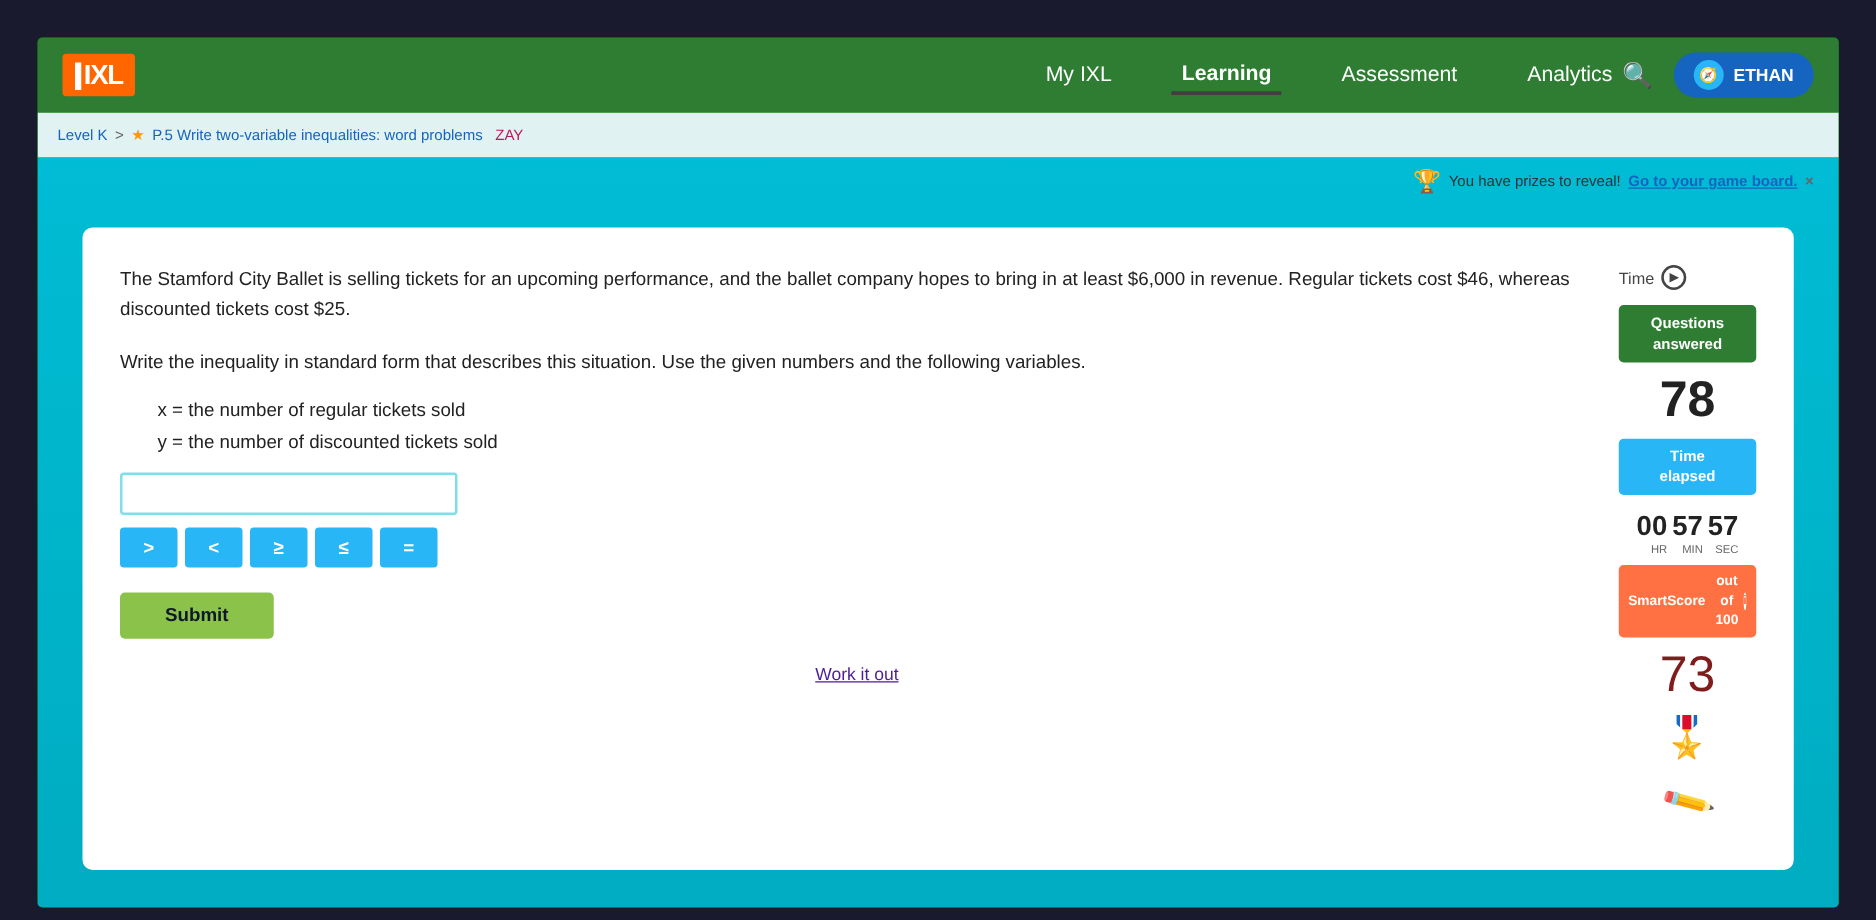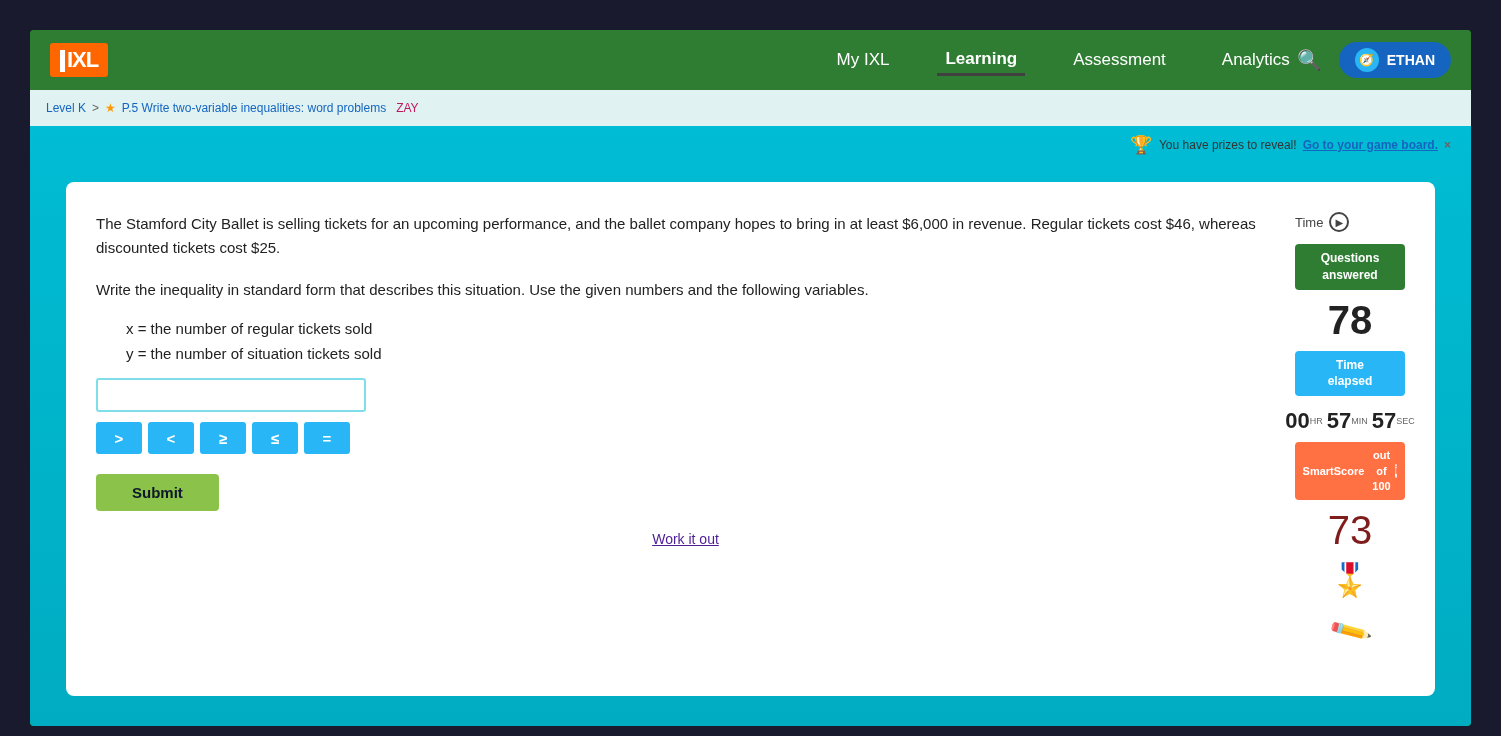--- a/index.html
+++ b/index.html
@@ -312,22 +312,22 @@
     }
 
     .timer-label {
       font-size: 9px;
       color: #666;
       text-align: center;
     }
 
     .timer-col {
       display: flex;
-      flex-direction: row;
-      align-items: center;
+      flex-direction: column;
+      align-items: flex-end;
     }
 
     .smart-score-box {
       background: #ff7043;
       color: white;
       border-radius: 4px;
       padding: 6px 12px;
       text-align: center;
       font-size: 11px;
       font-weight: bold;
@@ -451,21 +451,21 @@
       <div class="main-row">
 
         <div class="main-card">
           <div class="content-layout">
 
             <div class="question-area">
               <p class="question-text">The Stamford City Ballet is selling tickets for an upcoming performance, and the ballet company hopes to bring in at least $6,000 in revenue. Regular tickets cost $46, whereas discounted tickets cost $25.</p>
               <p class="question-text">Write the inequality in standard form that describes this situation. Use the given numbers and the following variables.</p>
               <div class="variables">
                 <p>x = the number of regular tickets sold</p>
-                <p>y = the number of situation tickets sold</p>
+                <p>y = the number of discounted tickets sold</p>
               </div>
               <input class="answer-input" type="text" style="">
               <div class="symbol-buttons">
                 <button class="sym-btn">&gt;</button>
                 <button class="sym-btn">&lt;</button>
                 <button class="sym-btn">≥</button>
                 <button class="sym-btn">≤</button>
                 <button class="sym-btn">=</button>
               </div>
               <button class="submit-btn">Submit</button>

